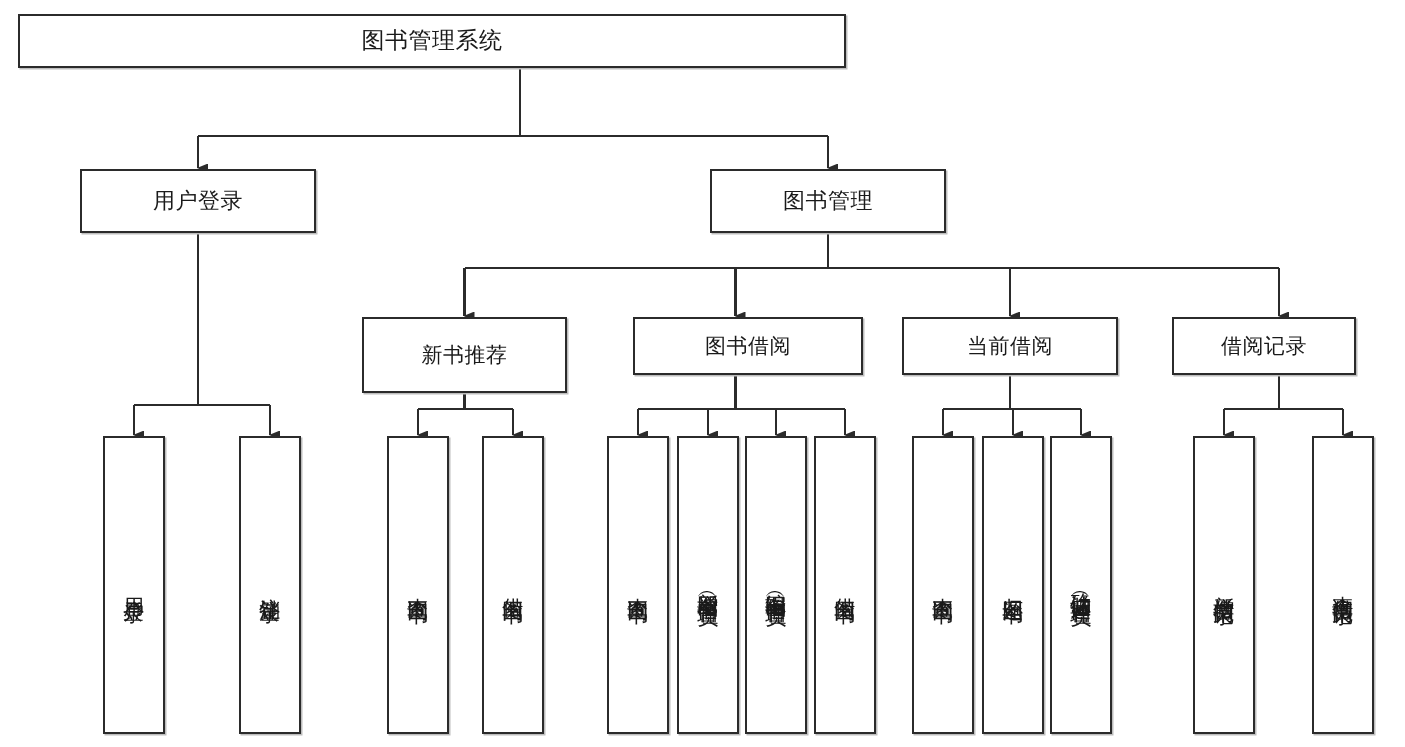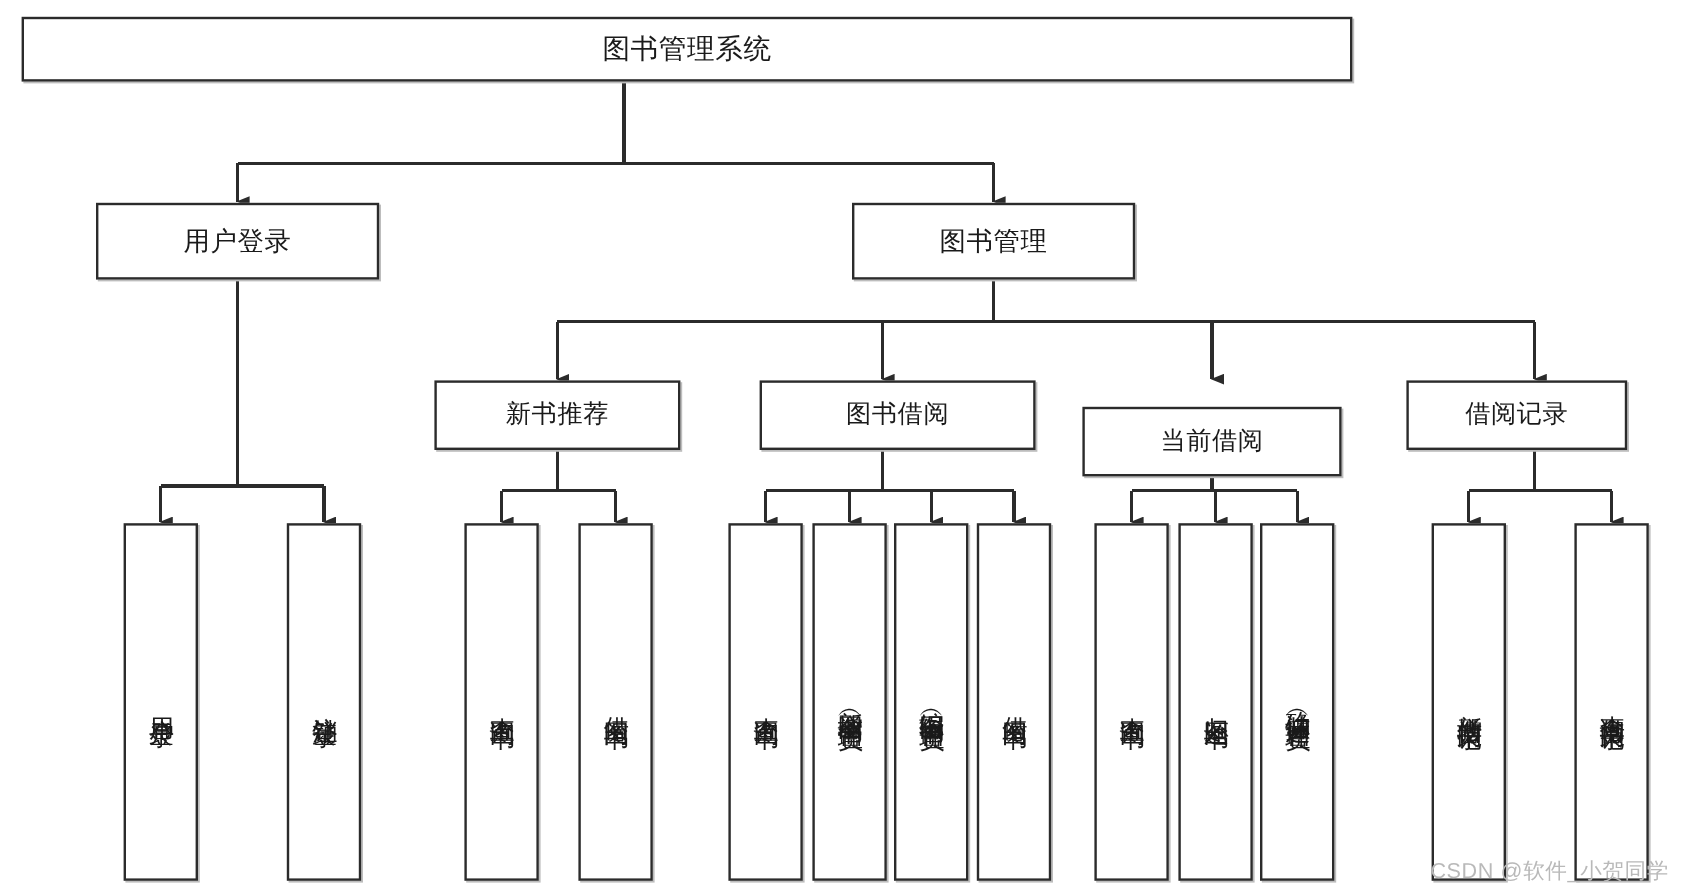--- a/index.html
+++ b/index.html
@@ -111,36 +111,36 @@
         <line x1="1013" y1="409" x2="1013" y2="435" stroke="#2b2b2b" stroke-width="2.6" shape-rendering="crispEdges" marker-end="url(#arrowhead)"></line>
         <line x1="1081" y1="409" x2="1081" y2="435" stroke="#2b2b2b" stroke-width="2.6" shape-rendering="crispEdges" marker-end="url(#arrowhead)"></line>
         <line x1="1279" y1="375" x2="1279" y2="409" stroke="#2b2b2b" stroke-width="2.6" shape-rendering="crispEdges"></line>
         <line x1="1224" y1="409" x2="1343" y2="409" stroke="#2b2b2b" stroke-width="2.6" shape-rendering="crispEdges"></line>
         <line x1="1224" y1="409" x2="1224" y2="435" stroke="#2b2b2b" stroke-width="2.6" shape-rendering="crispEdges" marker-end="url(#arrowhead)"></line>
         <line x1="1343" y1="409" x2="1343" y2="435" stroke="#2b2b2b" stroke-width="2.6" shape-rendering="crispEdges" marker-end="url(#arrowhead)"></line>
       </g>
   </svg>
 
   <div id="node-layer">
-      <div class="node root" style="left: 18px; top: 14px; width: 1109px; height: 54px;">
+      <div class="node root" style="left: 18px; top: 14px; width: 828px; height: 54px;">
         <div class="node-label">图书管理系统</div>
       </div>
       <div class="node level2" style="left: 80px; top: 169px; width: 236px; height: 64px;">
         <div class="node-label">用户登录</div>
       </div>
       <div class="node level2" style="left: 710px; top: 169px; width: 236px; height: 64px;">
         <div class="node-label">图书管理</div>
       </div>
-      <div class="node level3" style="left: 362px; top: 317px; width: 205px; height: 58px;">
+      <div class="node level3" style="left: 362px; top: 317px; width: 205px; height: 76px;">
         <div class="node-label">新书推荐</div>
       </div>
       <div class="node level3" style="left: 633px; top: 317px; width: 230px; height: 58px;">
         <div class="node-label">图书借阅</div>
       </div>
-      <div class="node level3" style="left: 902px; top: 317px; width: 216px; height: 58px; margin-top: 22px;">
+      <div class="node level3" style="left: 902px; top: 317px; width: 216px; height: 58px;">
         <div class="node-label">当前借阅</div>
       </div>
       <div class="node level3" style="left: 1172px; top: 317px; width: 184px; height: 58px;">
         <div class="node-label">借阅记录</div>
       </div>
       <div class="node leaf" style="left: 103px; top: 436px; width: 62px; height: 298px;">
         <div class="node-label">用户登录</div>
       </div>
       <div class="node leaf" style="left: 239px; top: 436px; width: 62px; height: 298px;">
         <div class="node-label">注销登录</div>
@@ -173,15 +173,14 @@
         <div class="node-label">确认归还（管理员）</div>
       </div>
       <div class="node leaf" style="left: 1193px; top: 436px; width: 62px; height: 298px;">
         <div class="node-label">新增借阅记录</div>
       </div>
       <div class="node leaf" style="left: 1312px; top: 436px; width: 62px; height: 298px;">
         <div class="node-label">查询借阅记录</div>
       </div>
     </div>
 
-  <div class="watermark" style="left: 1192px; top: 714px; color: rgb(185, 185, 185);">CSDN @软件_小贺同学</div>
 
 </div>
 
 </body></html>

